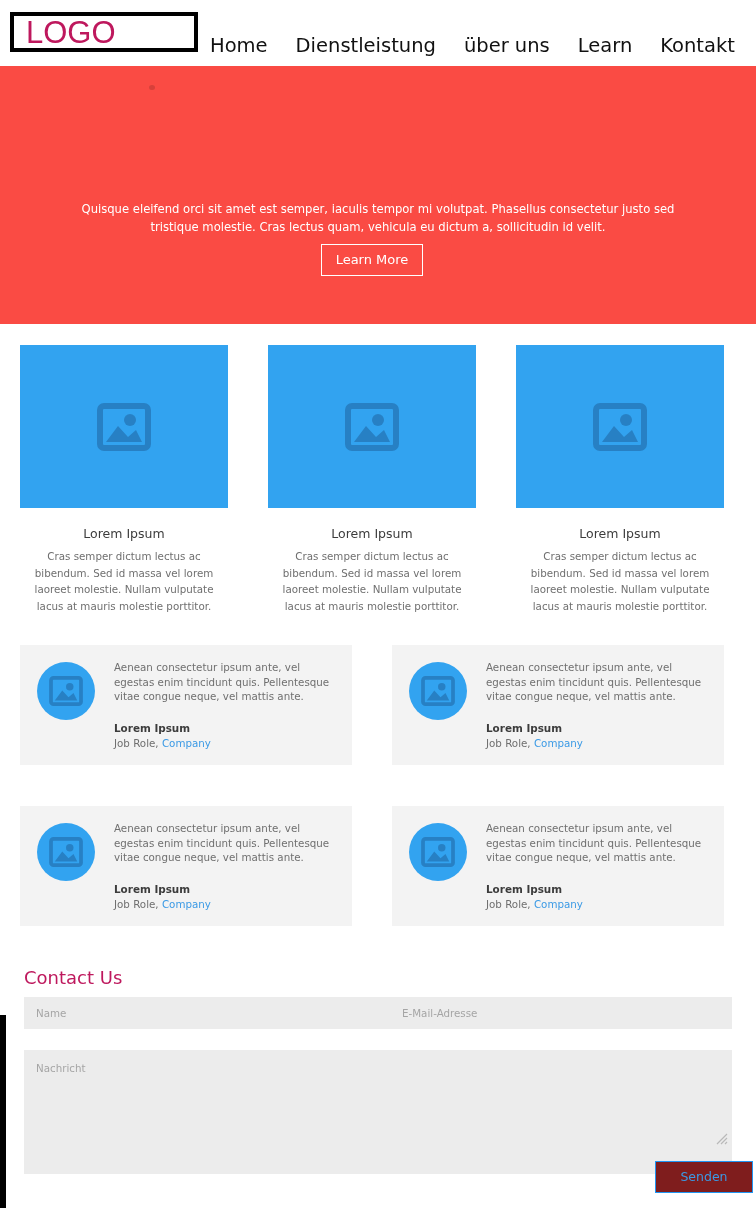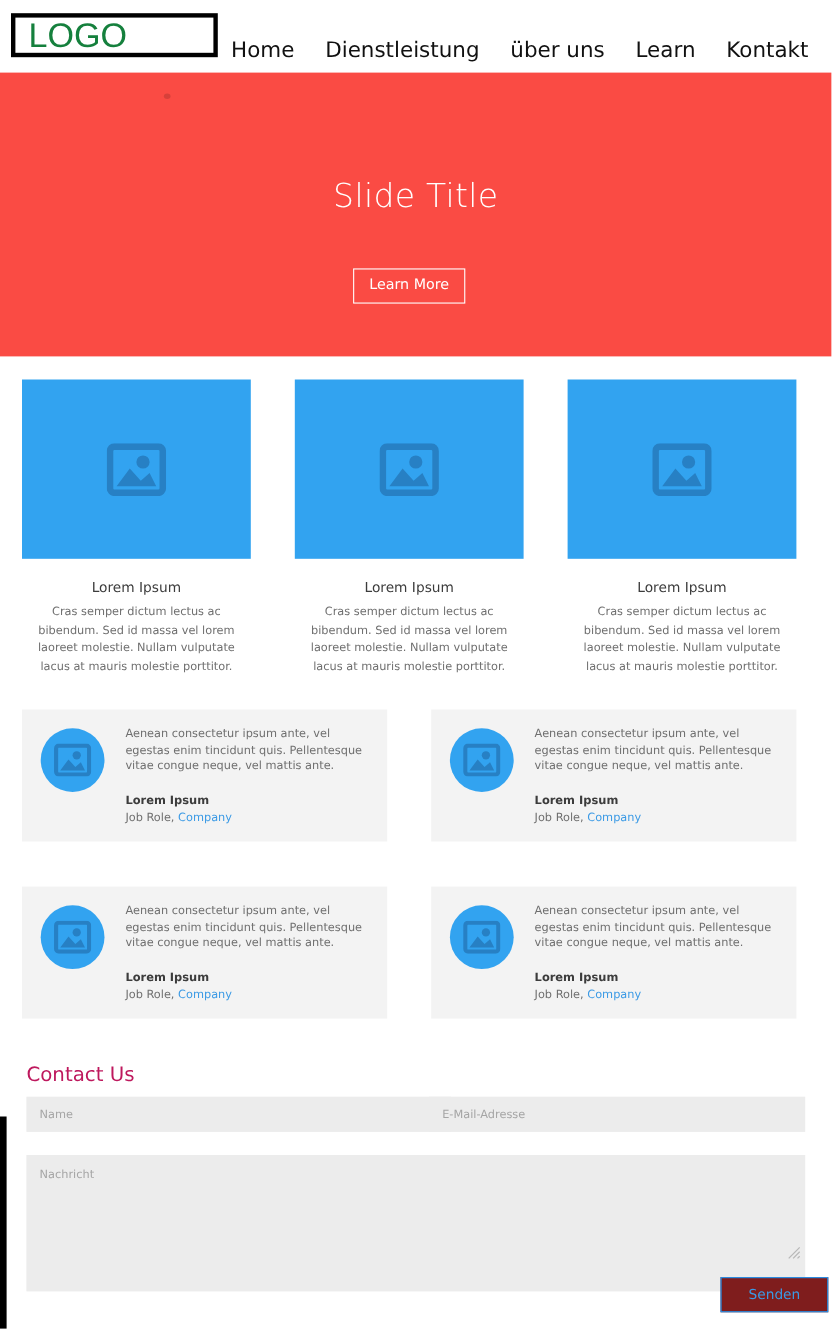--- a/index.html
+++ b/index.html
@@ -33,21 +33,21 @@
     background: #ffffff;
     box-sizing: border-box;
     display: flex;
     align-items: center;
     justify-content: flex-start;
   }
   .logo-text {
     font-family: "Liberation Sans", sans-serif;
     font-size: 31px;
     line-height: 31px;
-    color: #15803d;
+    color: #be185d;
     letter-spacing: 0px;
     padding-left: 12px;
     font-weight: 400;
   }
   .nav {
     position: absolute;
     left: 210px;
     top: 30px;
     width: 560px;
     height: 32px;
@@ -326,21 +326,21 @@
     <a class="nav-item" href="#">Home</a>
     <a class="nav-item" href="#">Dienstleistung</a>
     <a class="nav-item" href="#">über uns</a>
     <a class="nav-item" href="#">Learn</a>
     <a class="nav-item" href="#">Kontakt</a>
   </nav>
 </div>
 
 <section class="hero">
   <div class="hero-speck"></div>
-  <div class="hero-title">Slide Title</div>
+  <div class="hero-sub">Quisque eleifend orci sit amet est semper, iaculis tempor mi volutpat. Phasellus consectetur justo sed tristique molestie. Cras lectus quam, vehicula eu dictum a, sollicitudin id velit.</div>
   <div class="hero-btn">Learn More</div>
 </section>
 
 <section class="cards">
 
   <div class="card card-1">
     <div class="card-img">
       <svg class="ph-icon" width="54" height="48" viewBox="0 0 54 48">
         <rect x="3" y="3" width="48" height="42" rx="4" ry="4" fill="none" stroke="#2780c4" stroke-width="6"></rect>
         <circle cx="33" cy="17" r="6" fill="#2780c4"></circle>

